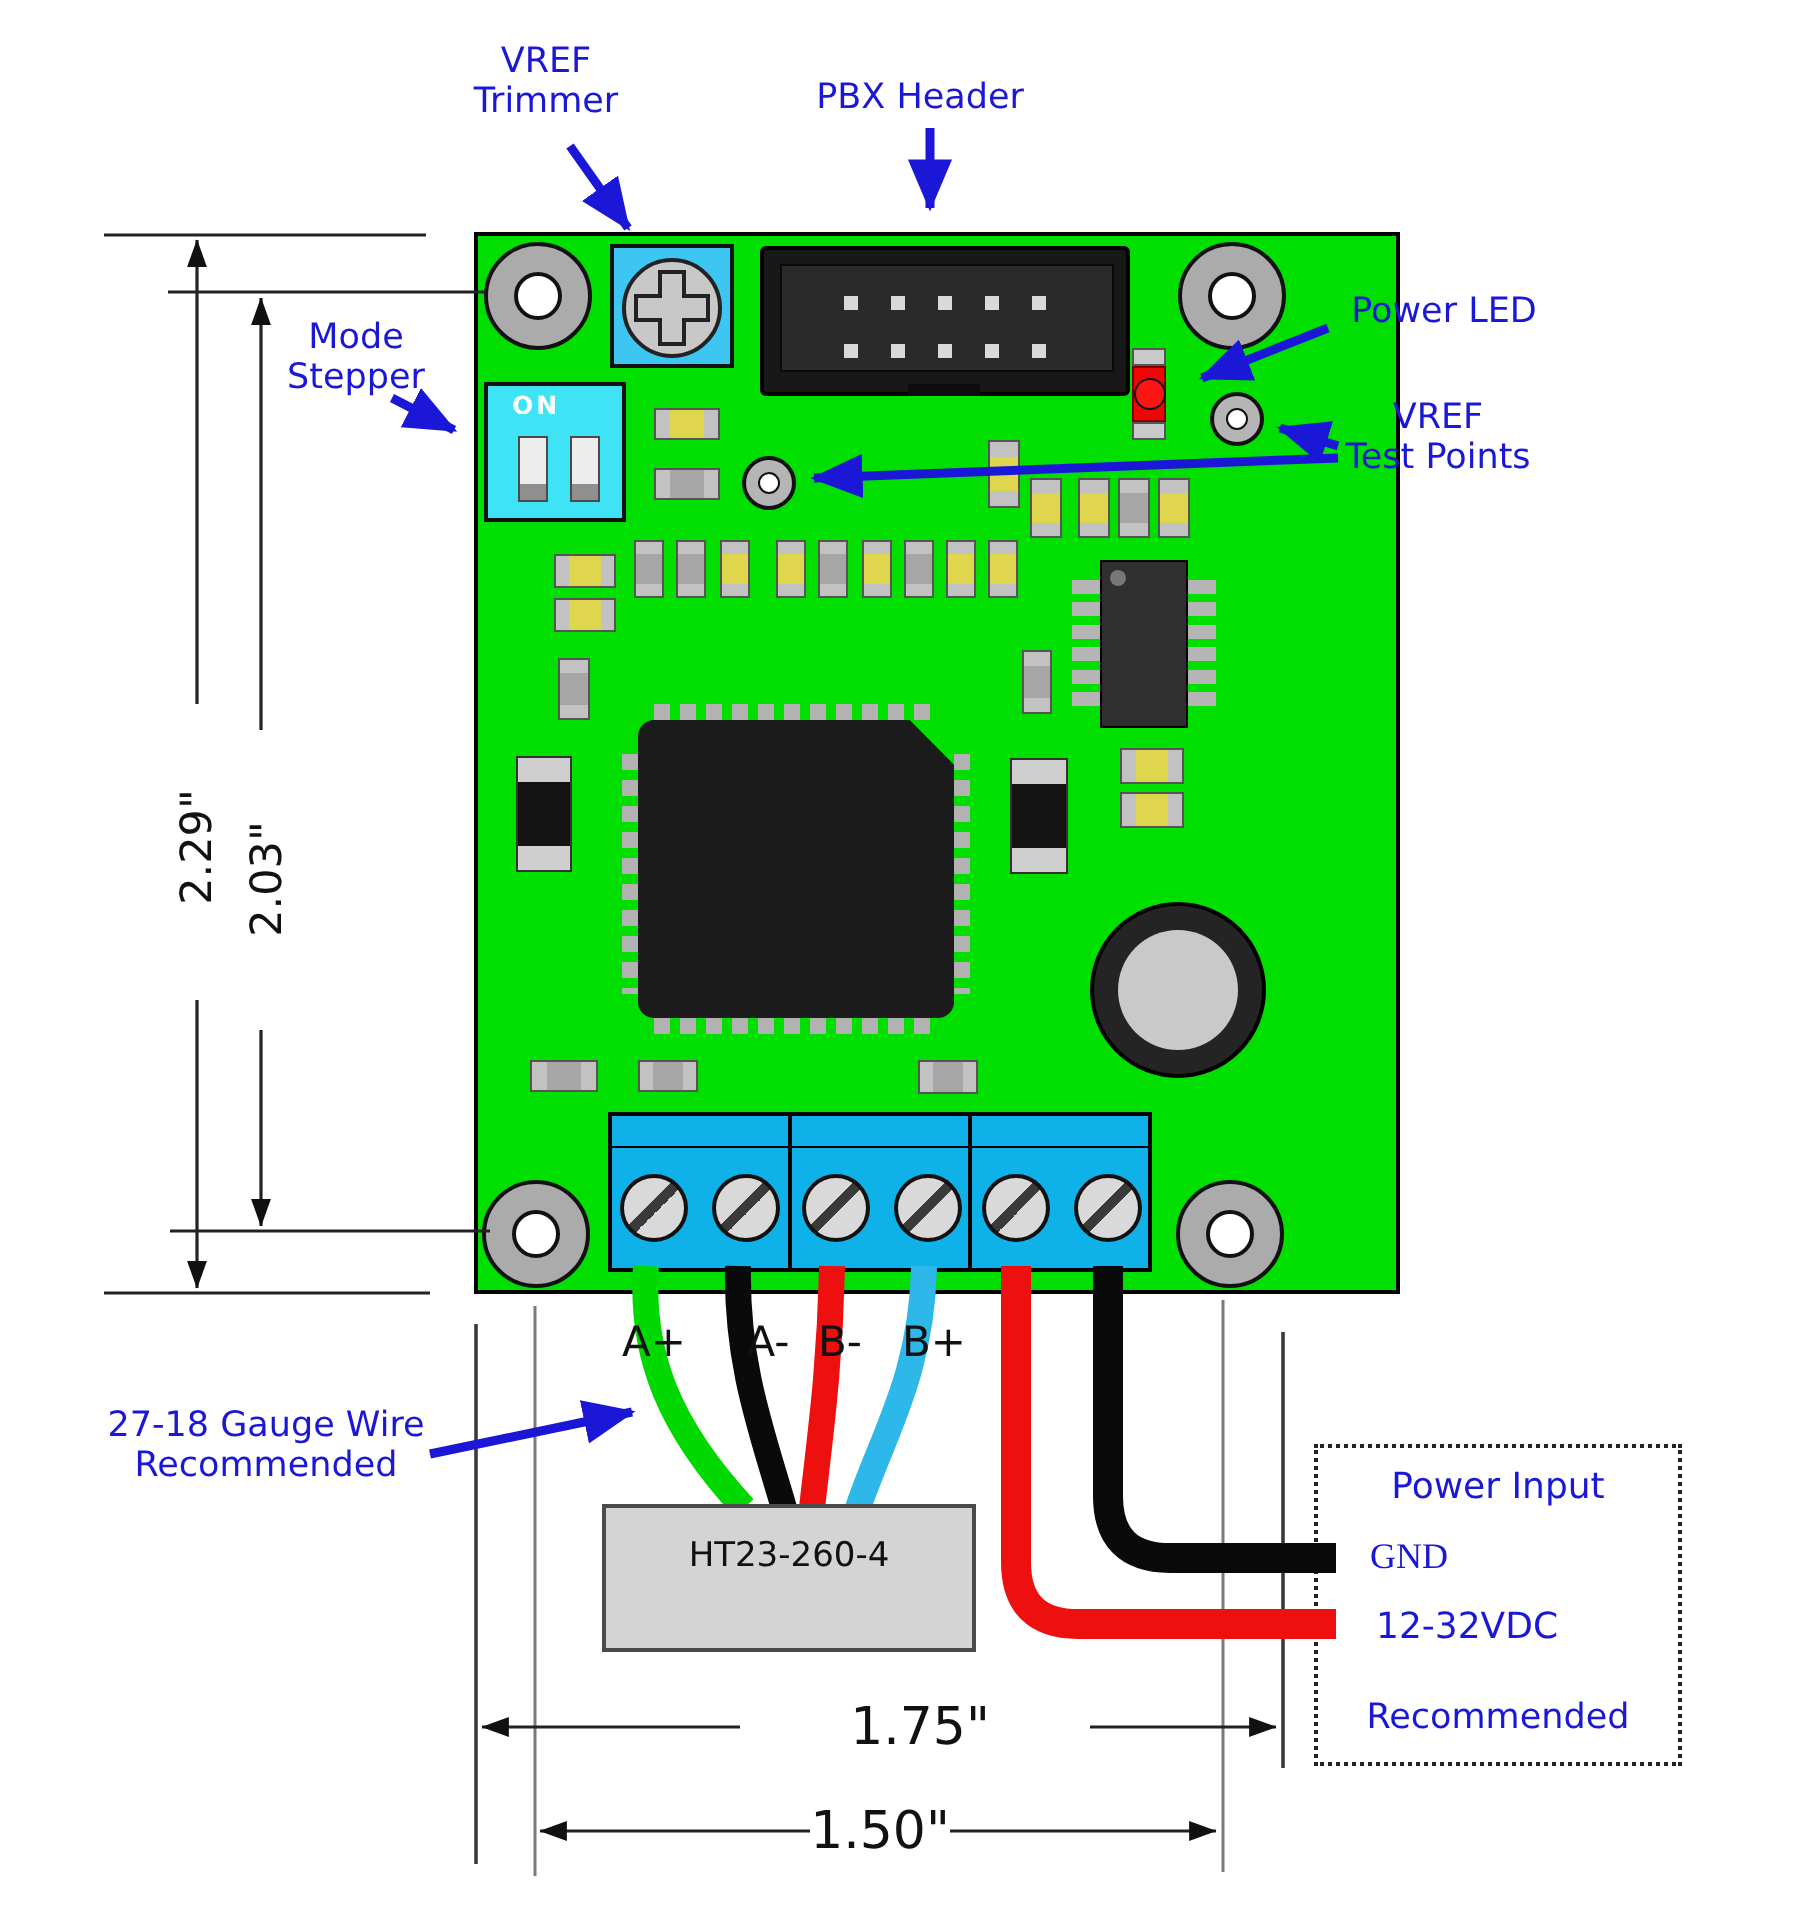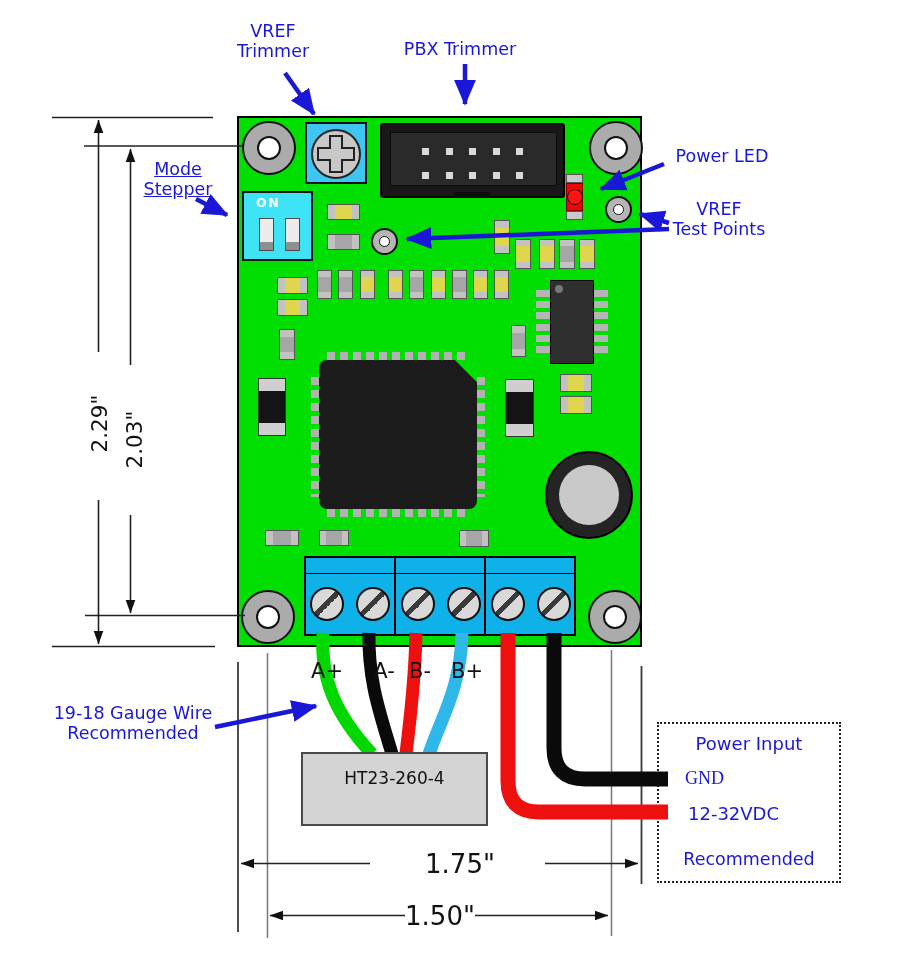--- a/index.html
+++ b/index.html
@@ -7,21 +7,21 @@
           font-family:"DejaVu Sans","Liberation Sans",sans-serif;}
   .abs{position:absolute;}
   svg.layer{position:absolute;left:0;top:0;width:900px;height:957px;pointer-events:none;}
 
   
   .blab{position:absolute;color:#1A18D6;font-size:17.5px;line-height:20px;text-align:center;font-weight:500;}
   .dimtxt{position:absolute;color:#111;text-align:center;}
   .wlab{position:absolute;color:#111;font-size:21px;width:46px;text-align:center;}
 
   
-  #board{position:absolute;left:237px;top:116px;width:405px;height:531px;
+  #board{position:absolute;left:237px;top:116px;width:463px;height:531px;
          background:#00DF00;border:2px solid #000;box-sizing:border-box;}
   #board .abs{position:absolute;}
 
   .hole{width:54px;height:54px;border-radius:50%;background:#ABABAB;border:2px solid #111;
         box-sizing:border-box;display:flex;align-items:center;justify-content:center;}
   .hole .in{width:24px;height:24px;border-radius:50%;background:#fff;border:2px solid #111;box-sizing:border-box;}
 
   .tp{border-radius:50%;background:#B5B5B5;border:2px solid #111;box-sizing:border-box;
       display:flex;align-items:center;justify-content:center;}
   .tp .in{border-radius:50%;background:#fff;border:1.5px solid #111;box-sizing:border-box;}
@@ -263,28 +263,28 @@
       <path d="M 669 223 L 640 214" marker-end="url(#abl)"></path>
       <path d="M 669 229 L 407 239" marker-end="url(#abl)"></path>
       <path d="M 215 727 L 316 706" marker-end="url(#abl)"></path>
     </g>
   </svg>
 
   <div class="blab" style="left:213px;top:21px;width:120px;">
     <div>VREF</div>
     <div>Trimmer</div>
   </div>
-  <div class="blab" style="left:399px;top:39px;width:122px;">PBX Trimmer</div>
-  <div class="blab" style="left:118px;top:159px;width:120px;text-decoration:underline;">
+  <div class="blab" style="left:399px;top:39px;width:122px;">PBX Header</div>
+  <div class="blab" style="left:118px;top:159px;width:120px;">
     <div>Mode</div>
     <div>Stepper</div>
   </div>
   <div class="blab" style="left:661px;top:146px;width:122px;">Power LED</div>
   <div class="blab" style="left:658px;top:199px;width:122px;">
     <div>VREF</div>
     <div>Test Points</div>
   </div>
   <div class="blab" style="left:43px;top:703px;width:180px;">
-    <div>19-18 Gauge Wire</div>
+    <div>27-18 Gauge Wire</div>
     <div>Recommended</div>
   </div>
 
 </div>
 
 </body></html>

